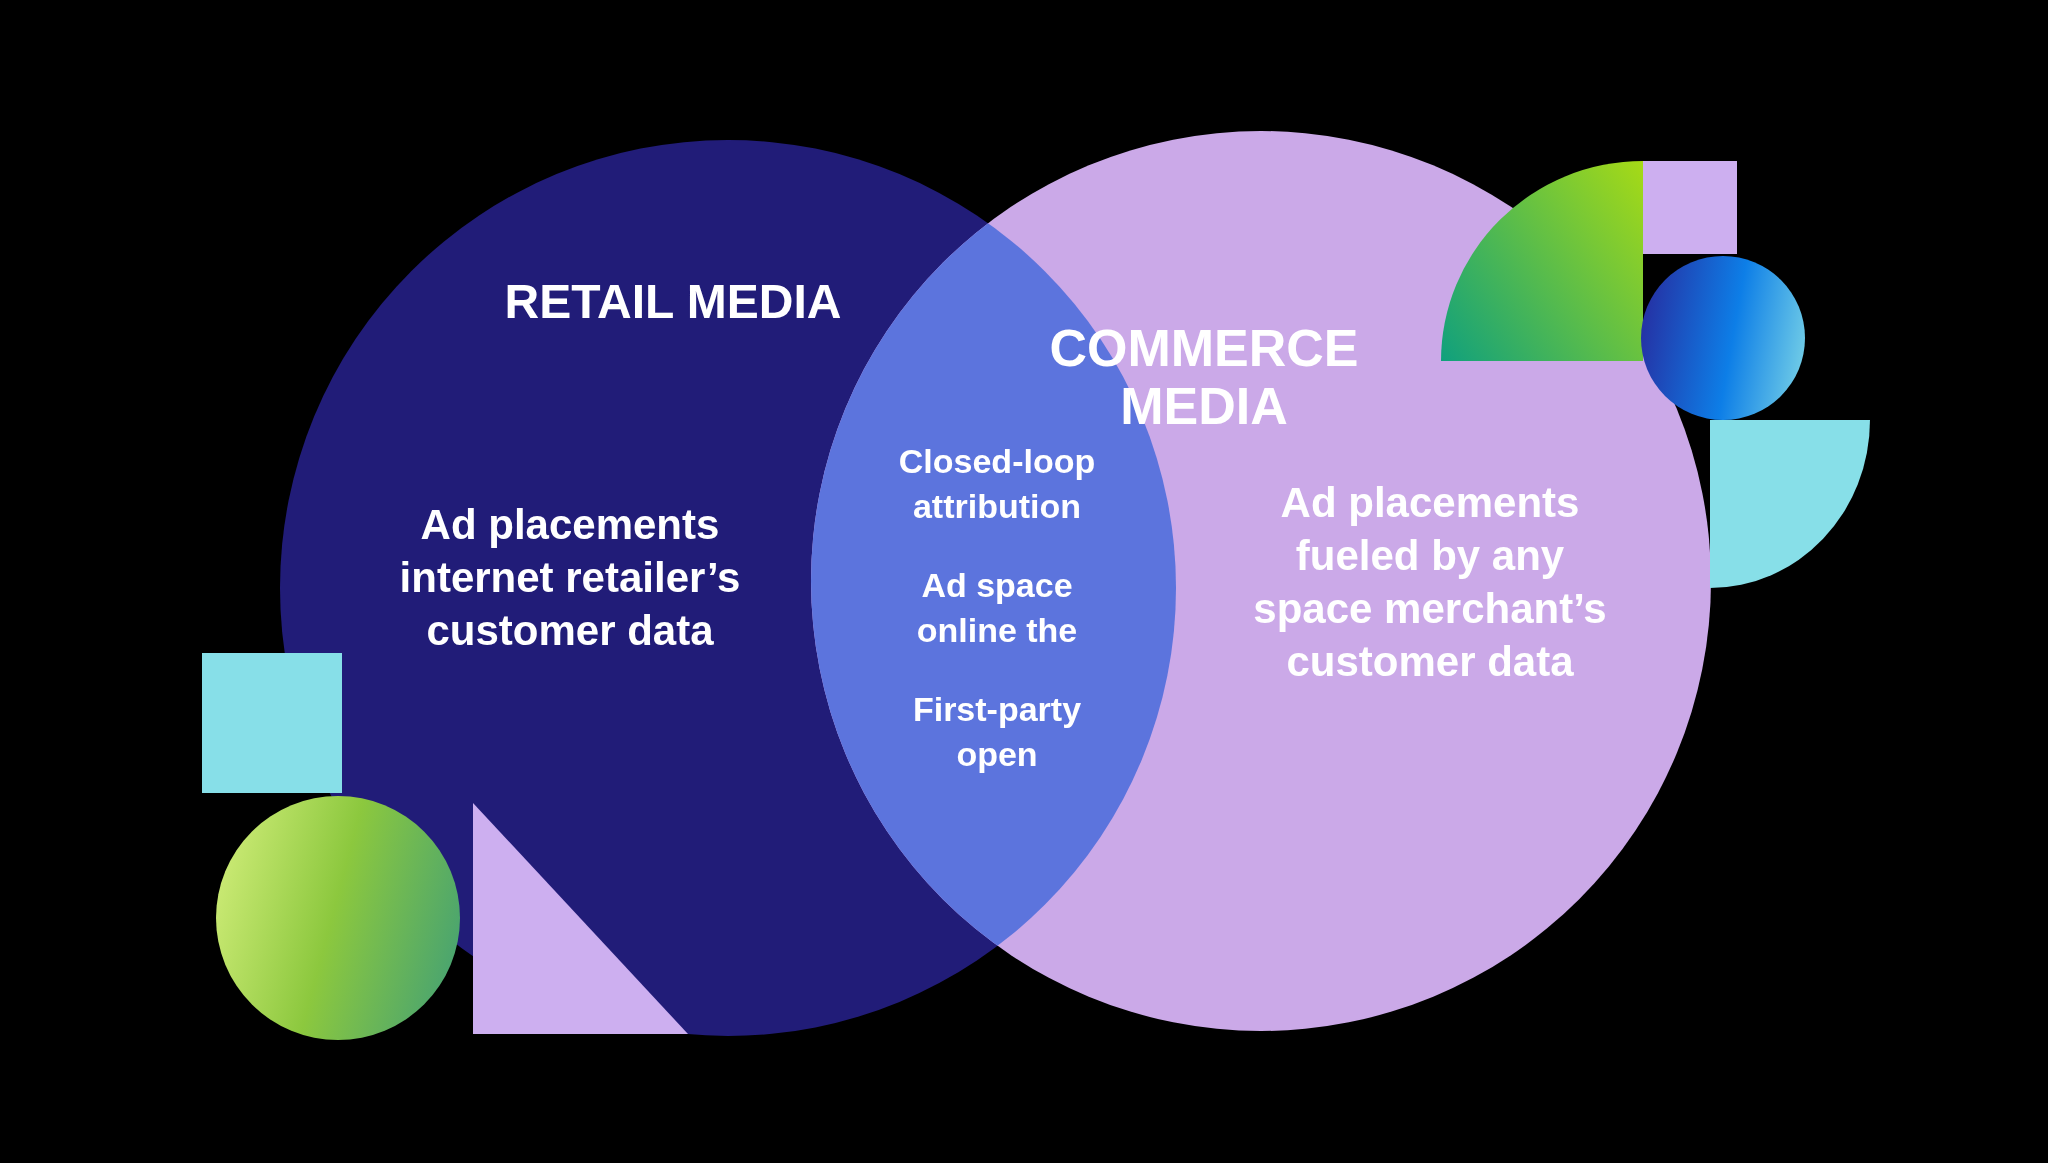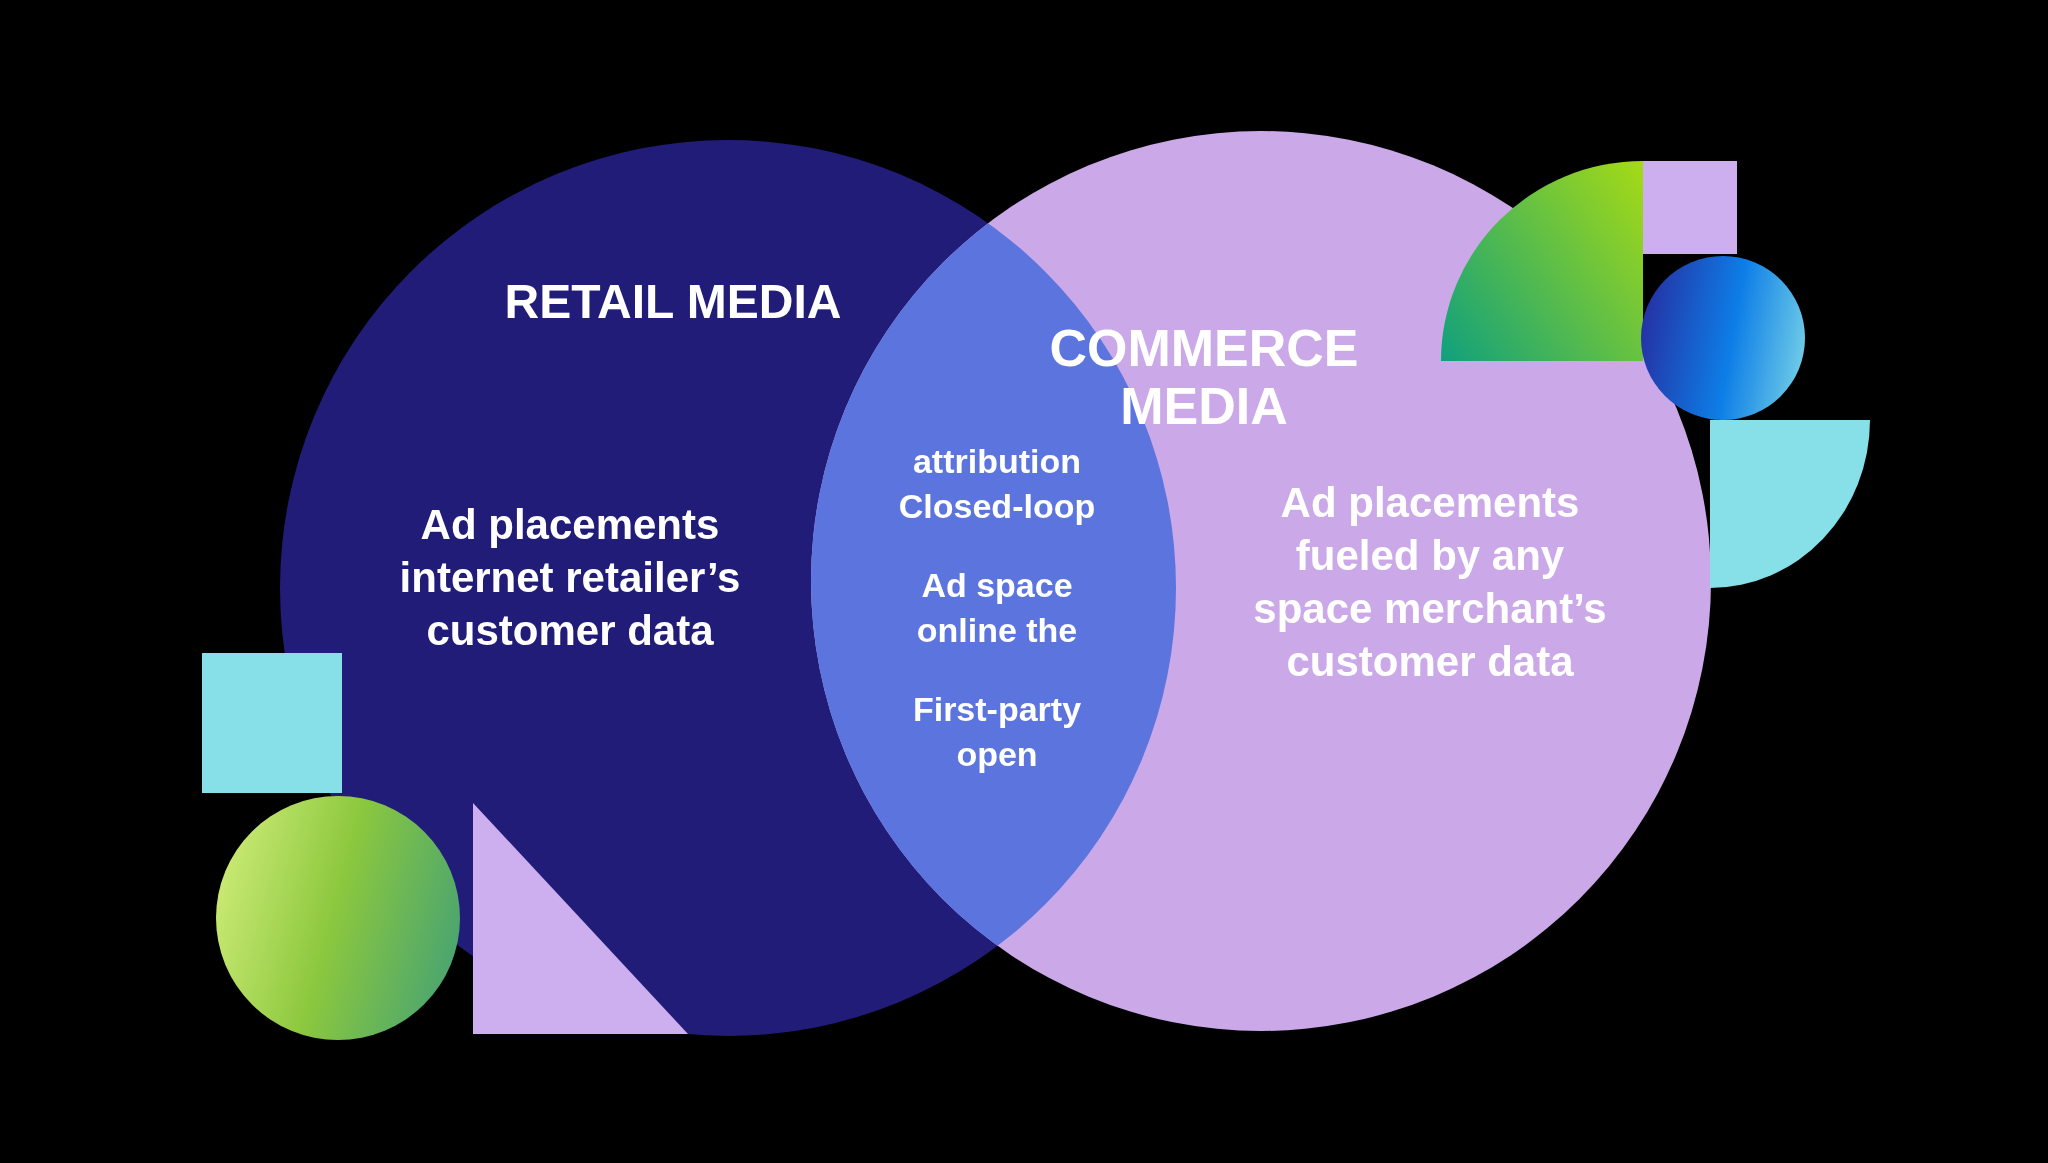--- a/index.html
+++ b/index.html
@@ -114,22 +114,22 @@
   <div class="txt retail-title">RETAIL MEDIA</div>
 
   <div class="txt retail-body">
     <div>Ad placements</div>
     <div>internet retailer’s</div>
     <div>customer data</div>
   </div>
 
   <div class="txt overlap-text">
     <div>
+      <div>Closed-loop</div>
       <div>attribution</div>
-      <div>Closed-loop</div>
     </div>
     <div>
       <div>Ad space</div>
       <div>online the</div>
     </div>
     <div>
       <div>First-party</div>
       <div>open</div>
     </div>
   </div>

